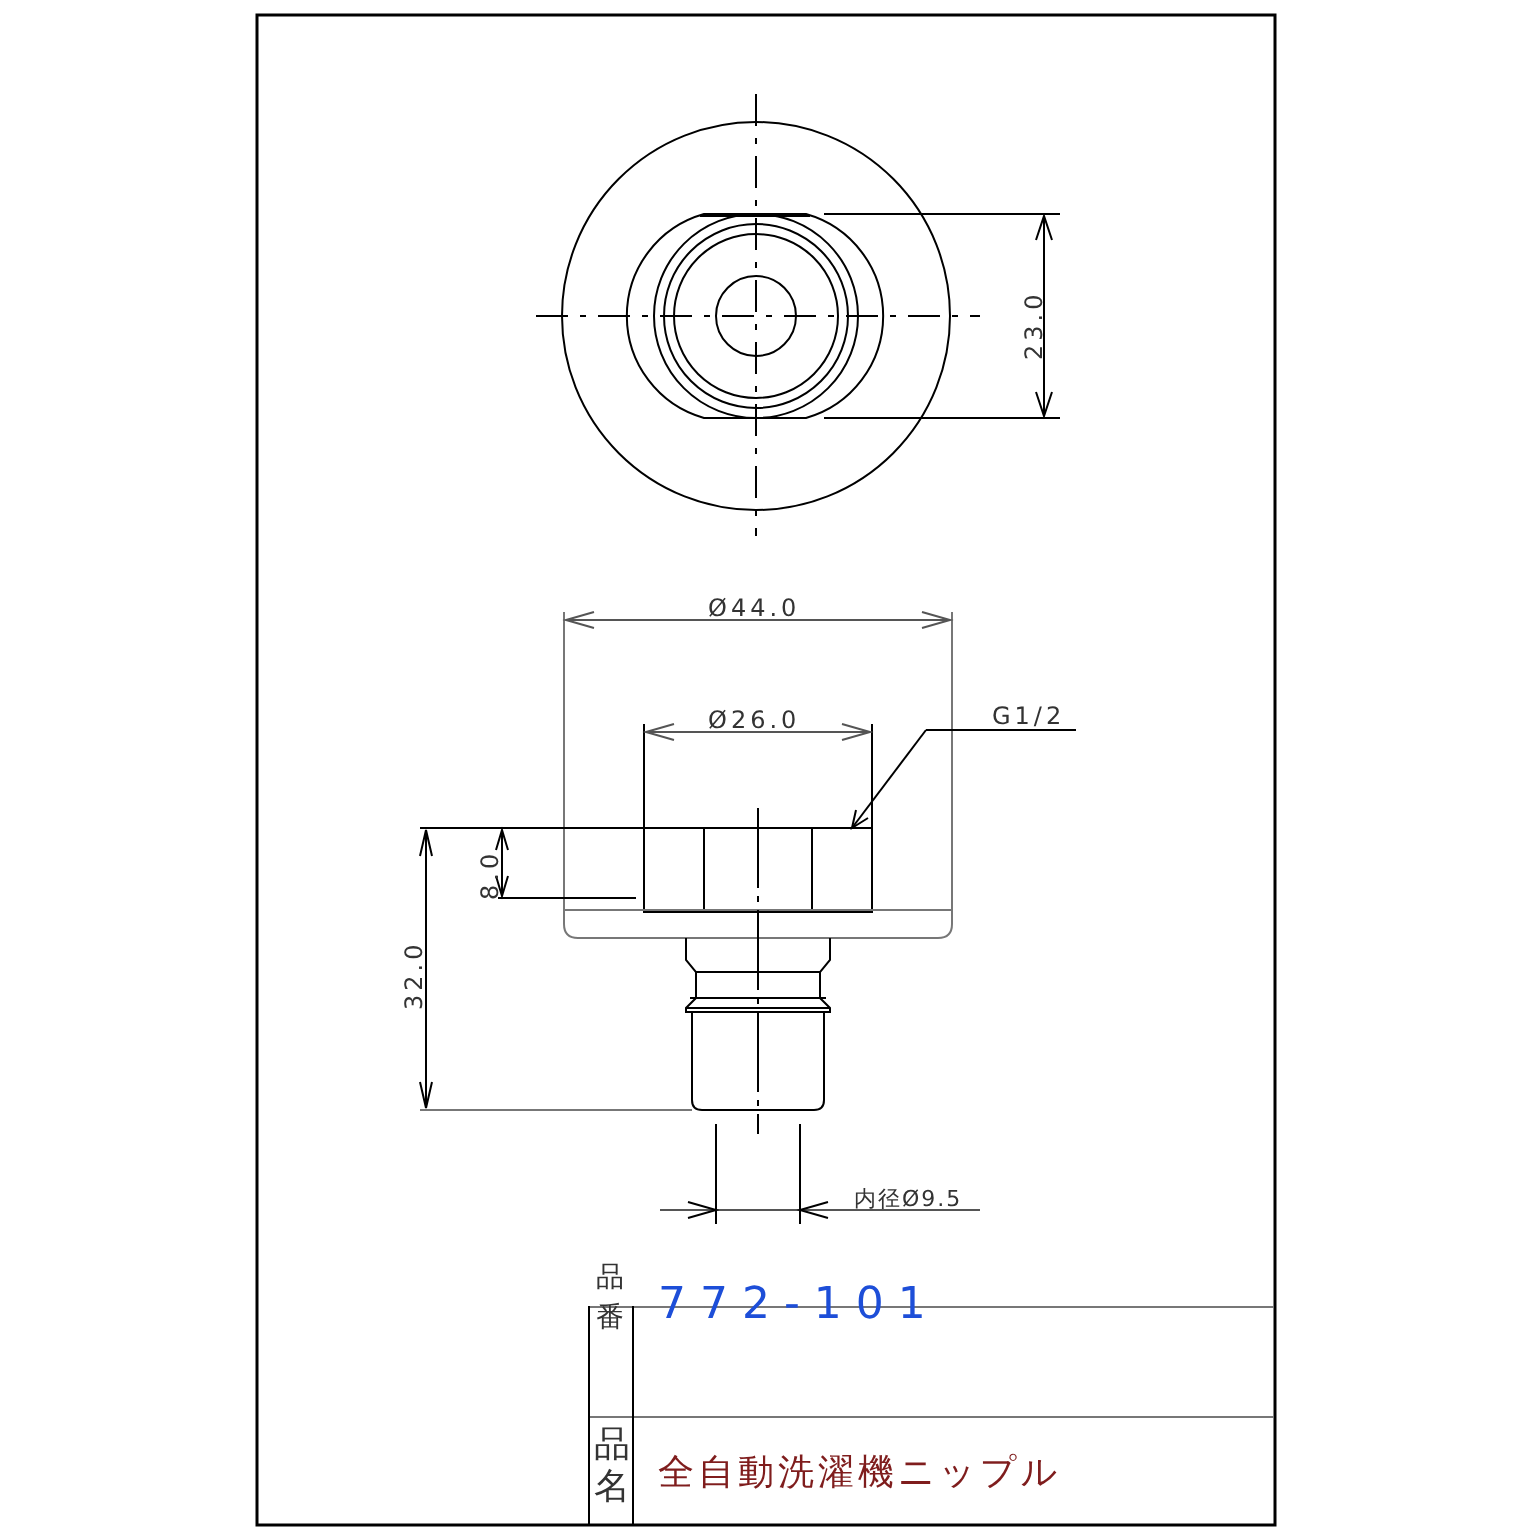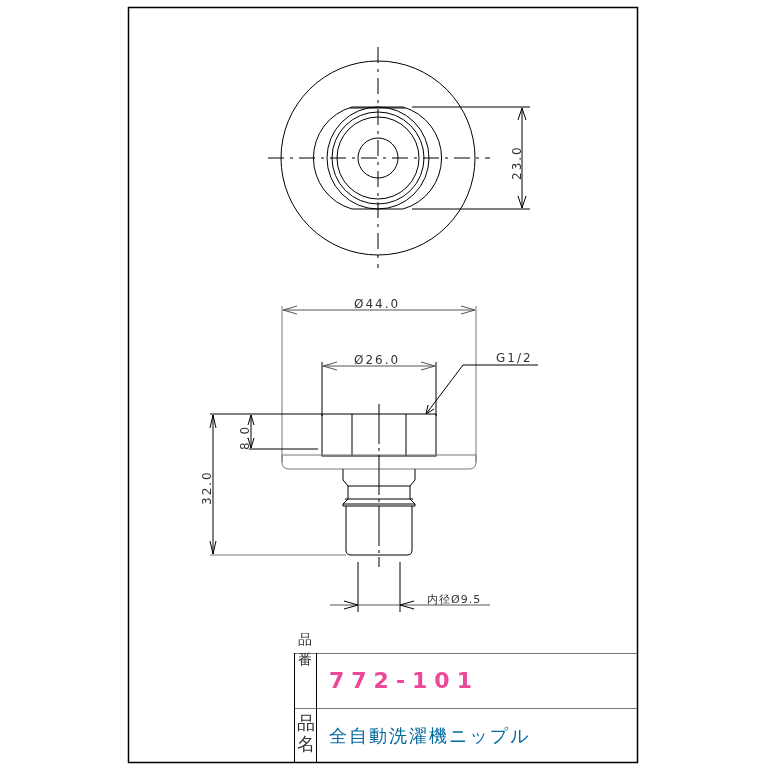--- a/index.html
+++ b/index.html
@@ -97,16 +97,16 @@
 
   <g fill="none" stroke-width="1">
     <line x1="294" y1="653.5" x2="637" y2="653.5" stroke="#777"></line>
     <line x1="294" y1="708.5" x2="637" y2="708.5" stroke="#777"></line>
     <line x1="294.5" y1="653" x2="294.5" y2="762" stroke="#000"></line>
     <line x1="316.5" y1="653" x2="316.5" y2="762" stroke="#000"></line>
   </g>
 </svg>
 
 <div class="tb-label" style="left:297px; top:629px; width:16px; word-break:break-all; font-size:14px; line-height:20px;">品番</div>
-<div class="tb-value" style="left:329px; top:668px; font-size:22px; letter-spacing:7px; color:#ec4899; font-weight:700;">772-101</div>
+<div class="tb-value" style="left:329px; top:640px; font-size:22px; letter-spacing:7px; color:#1d4ed8; font-weight:400;">772-101</div>
 
 <div class="tb-label" style="left:297px; top:712px; width:16px; word-break:break-all; font-size:18px; line-height:21px;">品名</div>
-<div class="tb-value" style="left:329px; top:724px; font-size:18px; letter-spacing:2px; color:#0369a1;">全自動洗濯機ニップル</div>
+<div class="tb-value" style="left:329px; top:724px; font-size:18px; letter-spacing:2px; color:#7f1d1d;">全自動洗濯機ニップル</div>
 
 </body></html>

